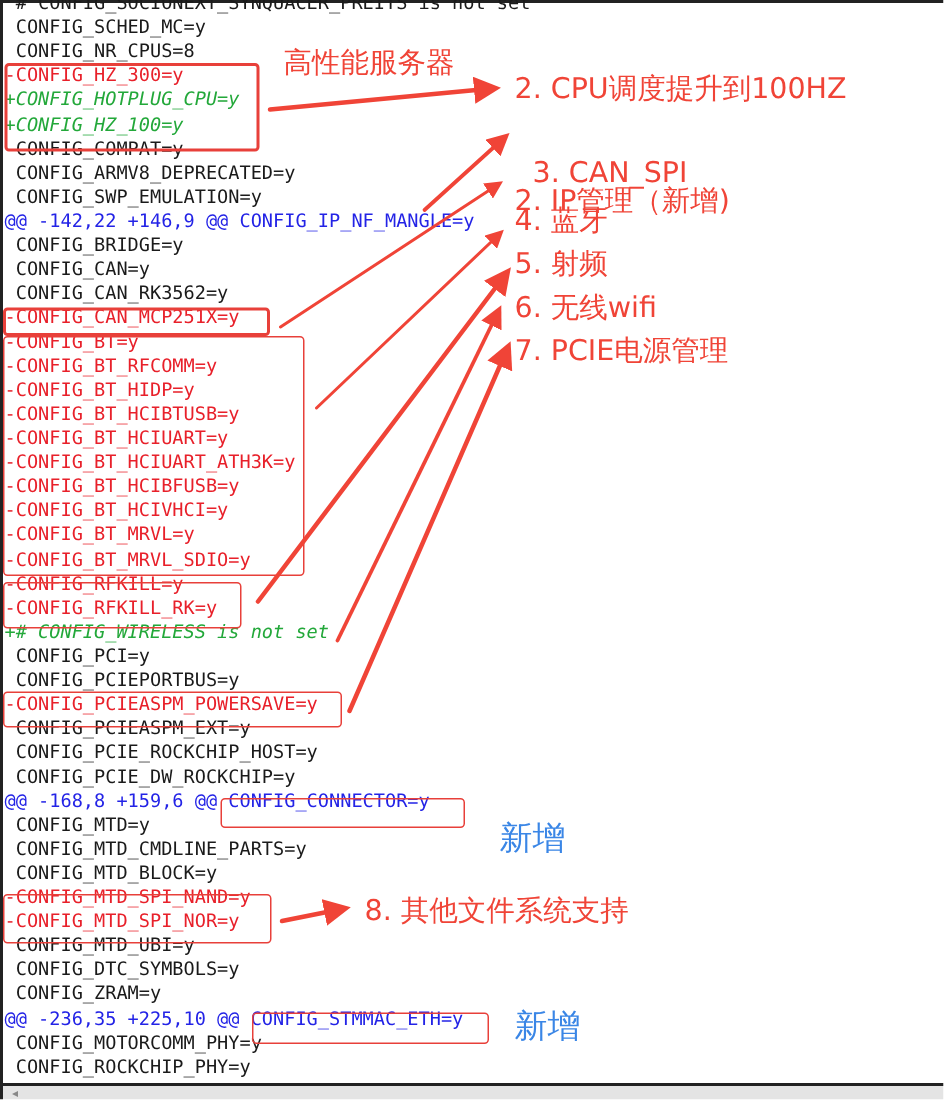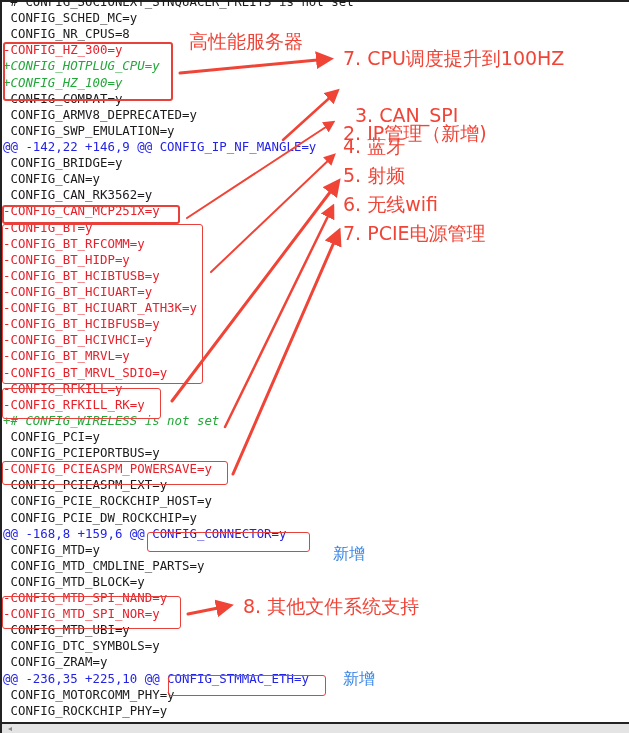--- a/index.html
+++ b/index.html
@@ -8,21 +8,21 @@
   .code { position:absolute; left:3px; top:-6px; font-family:"DejaVu Sans Mono", monospace; font-size:12.4px; line-height:16.12px; white-space:pre; }
   .line { height:16.12px; }
   .ctx { color:#1a1a1a; }
   .del { color:#e8202a; }
   .add { color:#23a83a;font-style:italic; }
   .hunk { color:#2323e6; }
   .box { position:absolute; border:2px solid #e8403a; border-radius:3px; box-sizing:border-box; }
   .box.thin { border-width:1.5px; }
   .note { position:absolute; font-family:"DejaVu Sans", sans-serif; white-space:nowrap; }
   .note.red { color:#f04437; font-size:19px; }
-  .note.blue { color:#3a86e6; font-size:16px; }
+  .note.blue { color:#3a86e6; font-size:22px; }
   svg.arrows { position:absolute; left:0; top:0; width:629px; height:733px; pointer-events:none; }
   .hscroll { position:absolute; left:2px; top:722px; width:627px; height:11px; background:#e4e4e4; border-top:2px solid #222; box-sizing:border-box; }
   .hscroll .btn { position:absolute; left:6px; top:1px; width:6px; height:8px; color:#888; font-size:8px; line-height:8px; }
   .watermark { position:absolute; right:6px; top:741px; font-size:10px; color:#c4c4c4; font-family:Liberation Sans, sans-serif; }
 </style>
 </head>
 <body>
 
 <div class="frame"></div>
 
@@ -49,21 +49,21 @@
     <line x1="187" y1="218" x2="332" y2="123" stroke-width="2" marker-end="url(#ah)"></line>
     <line x1="211" y1="272" x2="333" y2="156" stroke-width="2" marker-end="url(#ah)"></line>
     <line x1="172" y1="401" x2="337" y2="183" stroke-width="3" marker-end="url(#ah)"></line>
     <line x1="225" y1="427" x2="332" y2="208" stroke-width="2.5" marker-end="url(#ah)"></line>
     <line x1="233" y1="474" x2="338" y2="233" stroke-width="3" marker-end="url(#ah)"></line>
     <line x1="188" y1="614" x2="228" y2="606" stroke-width="3" marker-end="url(#ah)"></line>
   </g>
 </svg>
 
 <div class="note red" style="left:189px;top:29px;">高性能服务器</div>
-<div class="note red" style="left:343px;top:46px;">7. CPU调度提升到100HZ</div>
+<div class="note red" style="left:343px;top:46px;">2. CPU调度提升到100HZ</div>
 <div class="note red" style="left:343px;top:77px;margin-top:44px;">2. IP管理（新增)</div>
 <div class="note red" style="left:355px;top:104px;">3. CAN_SPI</div>
 <div class="note red" style="left:343px;top:134px;">4. 蓝牙</div>
 <div class="note red" style="left:343px;top:163px;text-align:right;">5. 射频</div>
 <div class="note red" style="left:343px;top:192px;text-align:center;">6. 无线wifi</div>
 <div class="note red" style="left:343px;top:221px;">7. PCIE电源管理</div>
 <div class="note red" style="left:243px;top:594px;">8. 其他文件系统支持</div>
 <div class="note blue" style="left:333px;top:544px;">新增</div>
 <div class="note blue" style="left:343px;top:669px;">新增</div>
 

